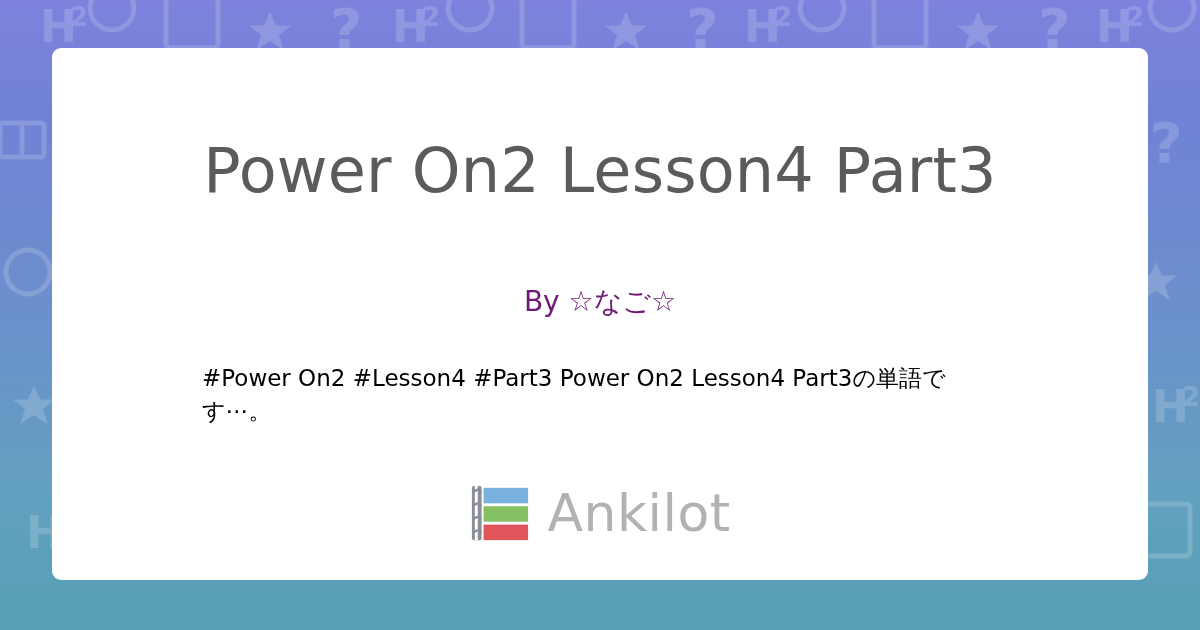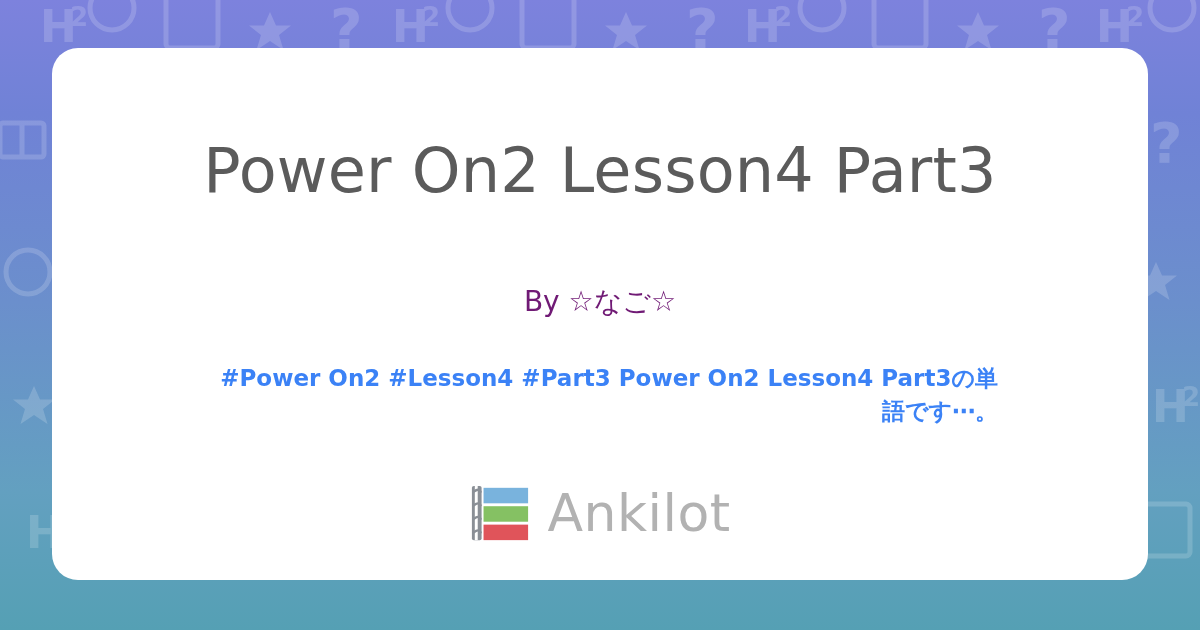--- a/index.html
+++ b/index.html
@@ -31,21 +31,21 @@
     pointer-events: none;
   }
 
   .card {
     position: absolute;
     left: 52px;
     top: 48px;
     width: 1096px;
     height: 532px;
     background: #ffffff;
-    border-radius: 26px;
+    border-radius: 9px;
     box-sizing: border-box;
     display: flex;
     flex-direction: column;
     align-items: center;
     padding: 0 40px;
   }
 
   .deck-title {
     margin: 0;
     position: absolute;
@@ -72,25 +72,25 @@
     line-height: 1.3;
     font-weight: 400;
     color: #701a75;
   }
 
   .deck-description {
     position: absolute;
     top: 314px;
     left: 150px;
     right: 150px;
-    text-align: right;
+    text-align: left;
     font-size: 23px;
     line-height: 1.42;
-    font-weight: 700;
-    color: #3b82f6;
+    font-weight: 400;
+    color: #000000;
     word-break: break-word;
   }
 
   .brand {
     position: absolute;
     bottom: 36px;
     left: 0;
     right: 0;
     display: flex;
     align-items: center;

